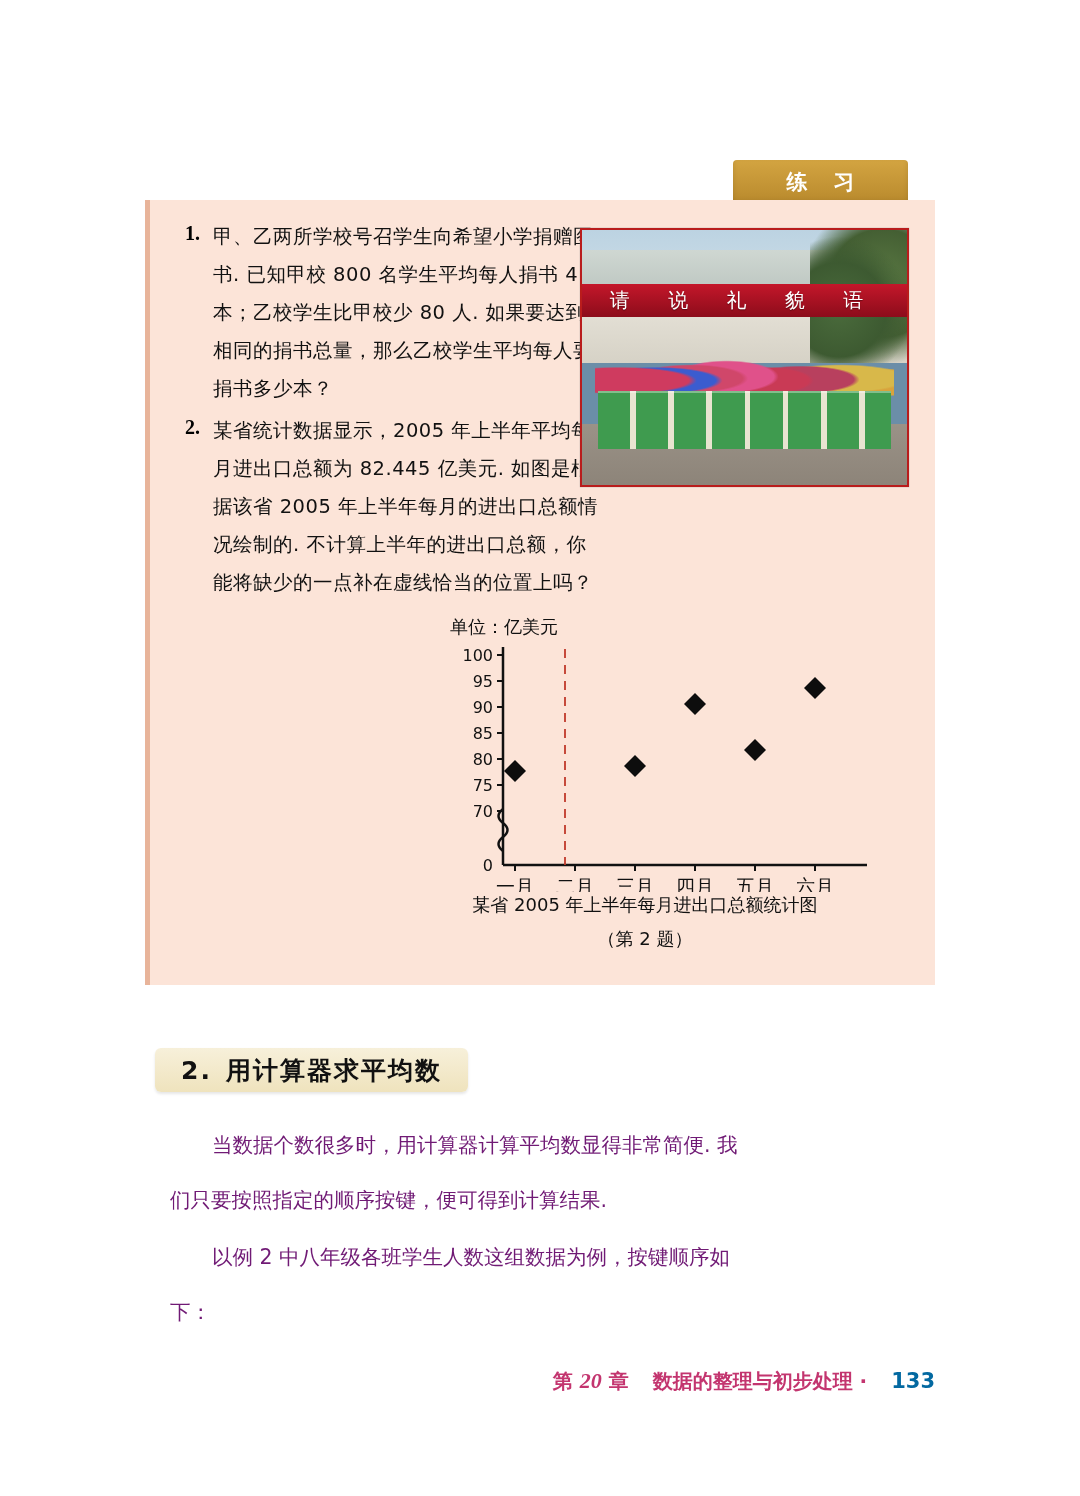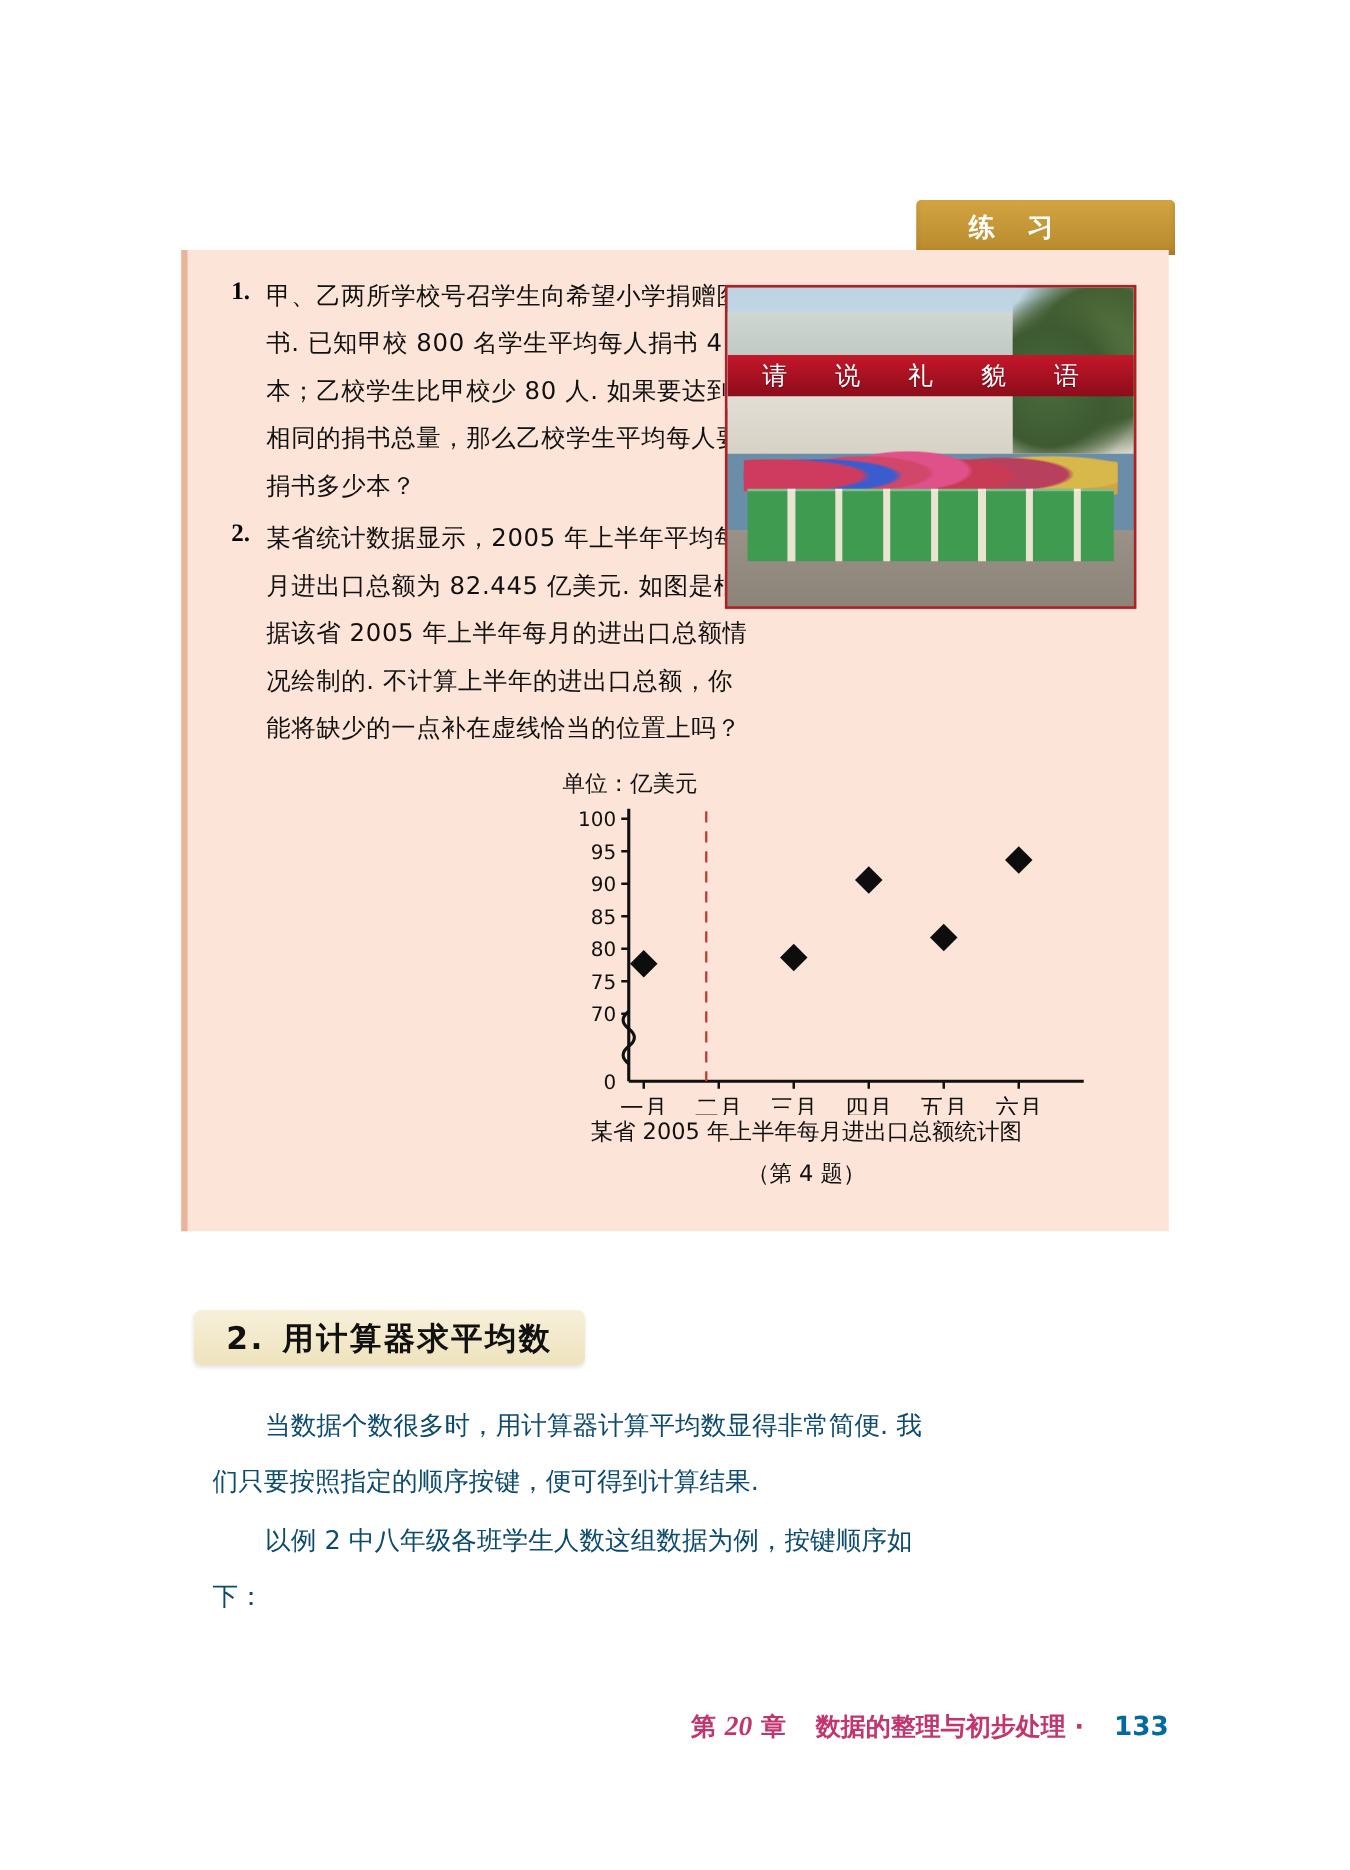--- a/index.html
+++ b/index.html
@@ -34,23 +34,23 @@
     height: 44px;
     background: linear-gradient(to bottom, #d3a441, #b8892c);
     border-radius: 4px 4px 0 0;
     color: #ffffff;
     font-family: "Liberation Sans", sans-serif;
     font-weight: bold;
     font-size: 21px;
     letter-spacing: 10px;
     display: flex;
     align-items: center;
+    justify-content: center;
     text-indent: 10px;
     box-shadow: inset 0 -3px 5px rgba(0,0,0,0.12);
-    padding-left: 32px;
   }
 
   .qlist {
     position: absolute;
     left: 35px;
     top: 18px;
     width: 420px;
   }
   .qitem {
     display: flex;
@@ -208,22 +208,22 @@
   }
 
   
   #body-text {
     position: absolute;
     left: 170px;
     top: 1118px;
     width: 585px;
     font-family: "DejaVu Sans", sans-serif;
     font-size: 20.5px;
-    line-height: 45px;
-    color: #0c4a6e;
+    line-height: 55px;
+    color: #701a75;
   }
   #body-text p { margin: 0 0 2px 0; text-indent: 42px; }
 
   
   #footer {
     position: absolute;
     left: 0;
     top: 1368px;
     width: 1080px;
     text-align: right;
@@ -323,21 +323,21 @@
         <text x="110" y="256">一月</text>
         <text x="170" y="256">二月</text>
         <text x="230" y="256">三月</text>
         <text x="290" y="256">四月</text>
         <text x="350" y="256">五月</text>
         <text x="410" y="256">六月</text>
       </g>
     </svg>
 
     <div id="chart-title">某省 2005 年上半年每月进出口总额统计图</div>
-    <div id="chart-caption">（第 4 题）</div>
+    <div id="chart-caption">（第 2 题）</div>
   </div>
 
 </div>
 
 <div id="section-heading">
   <span class="htxt">2.</span>
   <span style="display:inline-block;width:14px"></span>
   <span class="htxt">用计算器求平均数</span>
 </div>
 

